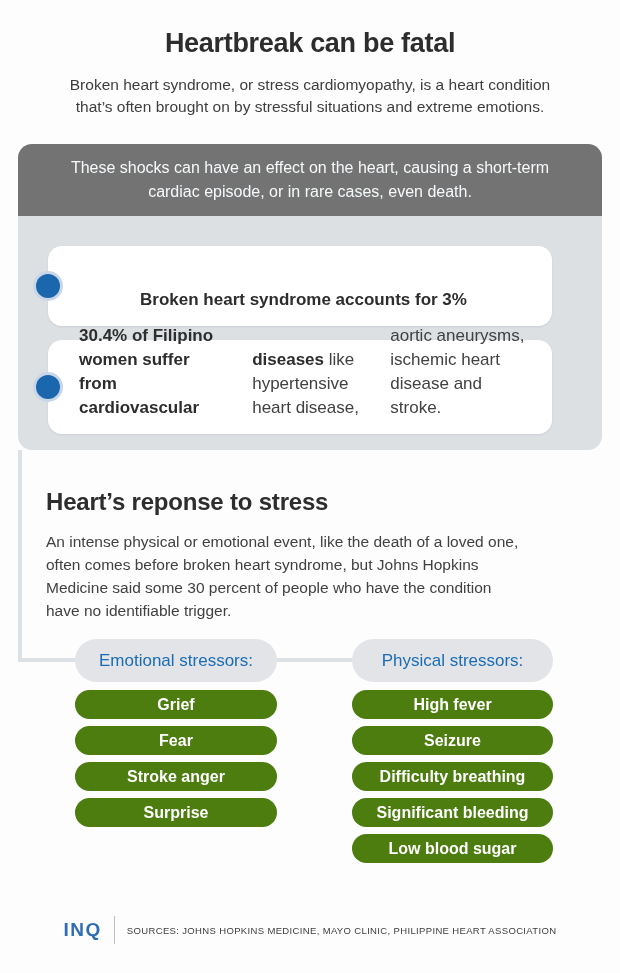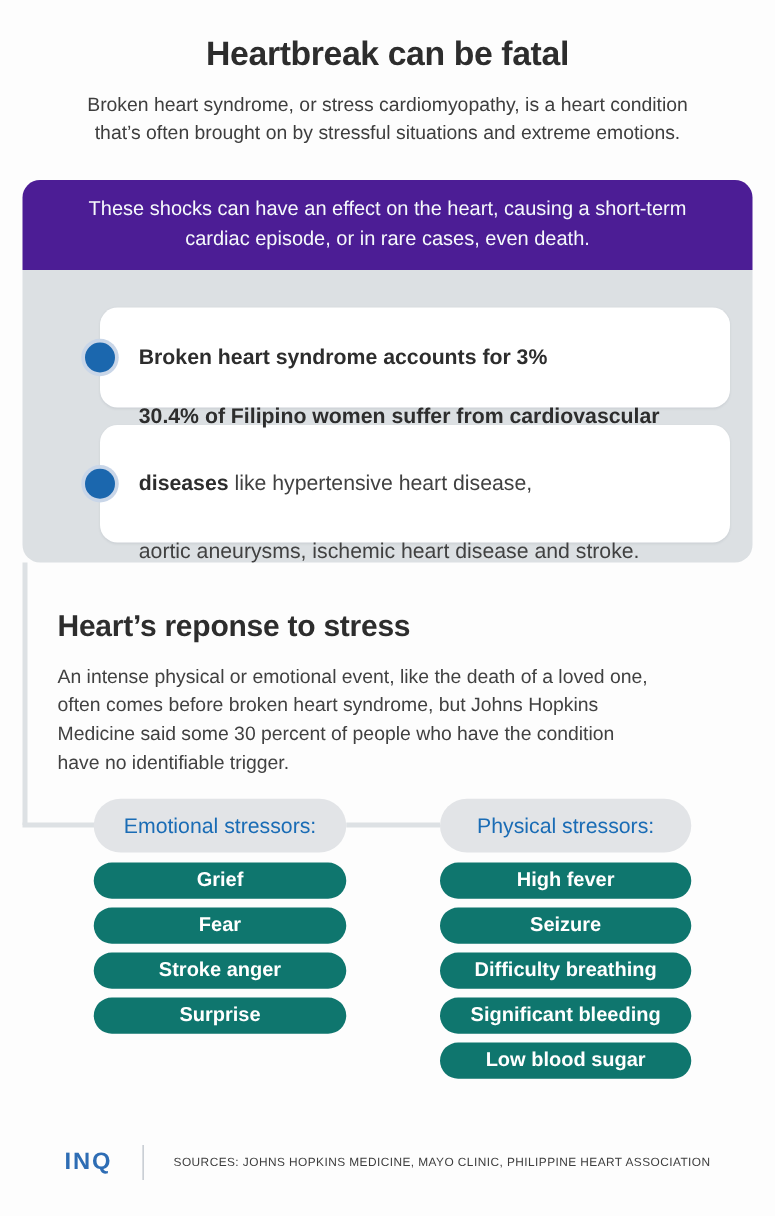--- a/index.html
+++ b/index.html
@@ -18,40 +18,40 @@
     font-size: 27px; font-weight: 700; color: #2d2d2d;
     letter-spacing: -0.3px;
   }
   .page-subtitle {
     position: absolute; top: 74px; left: 40px; width: 540px;
     text-align: center;
     font-size: 15.5px; line-height: 22px; color: #3e3e3e;
   }
   .banner {
     position: absolute; left: 18px; top: 144px; width: 584px; height: 72px;
-    background: #4c1d95;
+    background: #737373;
     border-radius: 14px 14px 0 0;
     display: flex; align-items: center; justify-content: center;
   }
   .banner-text {
     width: 520px; text-align: center;
     color: #f6fafc; font-size: 16px; line-height: 24px;
   }
   .panel {
     position: absolute; left: 18px; top: 216px; width: 584px; height: 234px;
     background: #dce0e3;
     border-radius: 0 0 14px 14px;
   }
   .fact-card {
-    position: absolute; left: 62px; width: 504px;
+    position: absolute; left: 30px; width: 504px;
     background: #ffffff;
     border-radius: 14px;
     box-shadow: 0 1px 2px rgba(60,70,85,0.10);
     padding: 14px 24px 14px 31px;
-    display: flex; flex-direction: column; justify-content: center;
+    display: flex; flex-direction: row; justify-content: center; align-items: flex-end;
   }
   .fact-card.first  { top: 30px;  height: 80px; }
   .fact-card.second { top: 124px; height: 94px; gap: 30px; }
   .fact-line { font-size: 17px; line-height: 24px; color: #414141; }
   .fact-bold { font-weight: 700; color: #2d2d2d; }
   .bullet {
     position: absolute; left: -12px; top: 50%;
     width: 24px; height: 24px; margin-top: -12px;
     border-radius: 50%;
     background: #1b67ae;
@@ -75,28 +75,28 @@
   .stressor-col.right { left: 352px; width: 201px; }
   .stressor-header {
     height: 43px; border-radius: 22px;
     background: #e2e4e7;
     margin-bottom: 8px;
     display: flex; align-items: center; justify-content: center;
     font-size: 17px; font-weight: 400; color: #1a6cb5;
   }
   .stressor-pill {
     height: 29px; border-radius: 15px;
-    background: #0f766e;
+    background: #4d7c0f;
     margin-bottom: 7px;
     display: flex; align-items: center; justify-content: center;
     font-size: 16px; font-weight: 700; color: #ffffff;
   }
   .footer {
     position: absolute; left: 0; top: 916px; width: 620px;
-    display: flex; align-items: center; justify-content: center; gap: 24px;
+    display: flex; align-items: center; justify-content: center; gap: 12px;
   }
   .footer-logo {
     font-size: 19px; font-weight: 600; color: #2e6db4;
     letter-spacing: 1.5px;
   }
   .footer-divider { width: 1px; height: 28px; background: #b9c0c7; }
   .footer-sources {
     font-size: 9.5px; letter-spacing: 0.35px; color: #3d3d3d; font-weight: 500;
   }
 </style>

